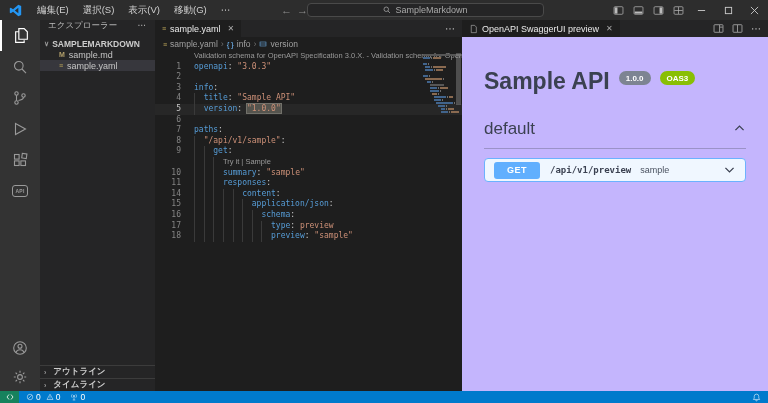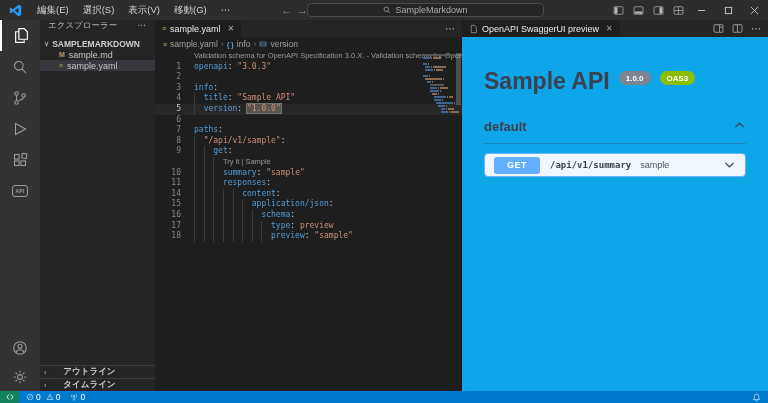--- a/index.html
+++ b/index.html
@@ -36,21 +36,21 @@
   .sidebar{width:115px;background:#252526;display:flex;flex-direction:column;overflow:hidden}
   .sb-header{flex:0 0 18px;display:flex;align-items:flex-start;padding:0 8px;font-size:8.5px;color:#bbb}
   .sb-more{margin-left:auto;color:#bbb;letter-spacing:1px}
   .tree-root{height:11px;display:flex;align-items:center;gap:3px;padding-left:4px;
     font-size:8.5px;font-weight:bold;color:#ccc}
   .file-row{height:11px;display:flex;align-items:center;gap:4px;padding-left:19px;font-size:9px;color:#c5c5c5}
   .file-row.sel{background:#37373d}
   .fi{font-size:7px;font-weight:bold;line-height:7px}
   .fi-md{color:#b3a06b}.fi-yaml{color:#c0aa5a}
   .sb-spacer{flex:1}
-  .section-row{flex:0 0 11px;border-top:1px solid #3c3c3c;display:flex;align-items:center;gap:17px;
+  .section-row{flex:0 0 11px;border-top:1px solid #3c3c3c;display:flex;align-items:center;gap:7px;
     padding-left:4px;font-size:8.5px;font-weight:bold;color:#ccc}
   .tw{color:#9a9a9a;font-size:7px}
 
   
   .editor-group{width:307px;display:flex;flex-direction:column;background:#1e1e1e;min-width:0}
   .tabs{flex:0 0 17px;background:#252526;display:flex;align-items:stretch;position:relative}
   .tab{background:#1e1e1e;display:flex;align-items:center;gap:4px;padding:0 7px;font-size:9px;color:#eaeaea}
   .tab-close{color:#a9a9a9;font-size:8px;margin-left:3px}
   .tab-actions{margin-left:auto;display:flex;align-items:center;gap:8px;padding-right:7px;color:#c5c5c5}
   .tab-actions svg{stroke:#c5c5c5;fill:none;stroke-width:1}
@@ -72,29 +72,29 @@
   .mm-row{height:2px;margin-bottom:1px;display:flex}
   .mm-pad{height:2px;flex:0 0 auto}
   .mm-seg{height:2px;margin-right:1px;flex:0 0 auto}
   .mm-k{background:#41648c}.mm-s{background:#8a6a50}.mm-p{background:#6e6e6e}
   .mm-l{background:#565656}.mm-hl{background:#8a6a50}
   .vscroll{position:absolute;top:0;right:0;width:8px;height:100%}
   .vthumb{position:absolute;top:2px;right:1px;width:5px;height:52px;background:rgba(170,170,170,.35)}
 
   
   .preview-group{flex:1;display:flex;flex-direction:column;min-width:0}
-  .webview{flex:1;background:#0ea5e9;color:#3b4151;padding:32px 22px 0 22px;overflow:hidden}
+  .webview{flex:1;background:#c4b5fd;color:#3b4151;padding:32px 22px 0 22px;overflow:hidden}
   .api-title-row{display:flex;align-items:flex-start;gap:9px}
   .api-title{font-size:23px;font-weight:bold;color:#3b4151;line-height:24px}
   .badge{color:#fff;font-size:8px;font-weight:bold;border-radius:10px;padding:2.5px 7px;margin-top:2px}
   .badge-version{background:#7d8492}
   .badge-oas{background:#89bf04}
   .section-head{margin-top:26px;display:flex;align-items:center;padding-bottom:9px;
     border-bottom:1px solid rgba(59,65,81,.3)}
-  .section-title{font-size:13px;font-weight:bold;color:#3b4151}
+  .section-title{font-size:17px;font-weight:normal;color:#3b4151}
   .chev{margin-left:auto}
   .chev svg{stroke:#3b4151;fill:none;stroke-width:1.6}
   .op-row{margin-top:9px;height:24px;display:flex;align-items:center;padding:0 9px;
     background:#f0f7ff;border:1px solid #6cb2fe;border-radius:4px}
   .op-method{background:#61affe;color:#fff;font-weight:bold;font-size:9px;letter-spacing:.5px;
     padding:3.5px 13px;border-radius:3px}
   .op-path{margin-left:10px;font-family:"DejaVu Sans Mono",monospace;font-weight:bold;font-size:9px;color:#3b4151}
   .op-summary{margin-left:9px;font-size:9px;color:#4a5260}
 
   
@@ -493,21 +493,21 @@
         <div class="section-head">
           <span class="section-title">default</span>
           <span class="chev">
             <svg width="13" height="13" viewBox="0 0 16 16">
                 <path d="M3 10l5-5 5 5"></path>
               </svg>
           </span>
         </div>
         <div class="op-row">
           <span class="op-method">GET</span>
-          <span class="op-path">/api/v1/summary</span>
+          <span class="op-path">/api/v1/preview</span>
           <span class="op-summary">sample</span>
           <span class="chev">
             <svg width="13" height="13" viewBox="0 0 16 16">
                 <path d="M3 6l5 5 5-5"></path>
               </svg>
           </span>
         </div>
       </div>
     </div>
   </div>

